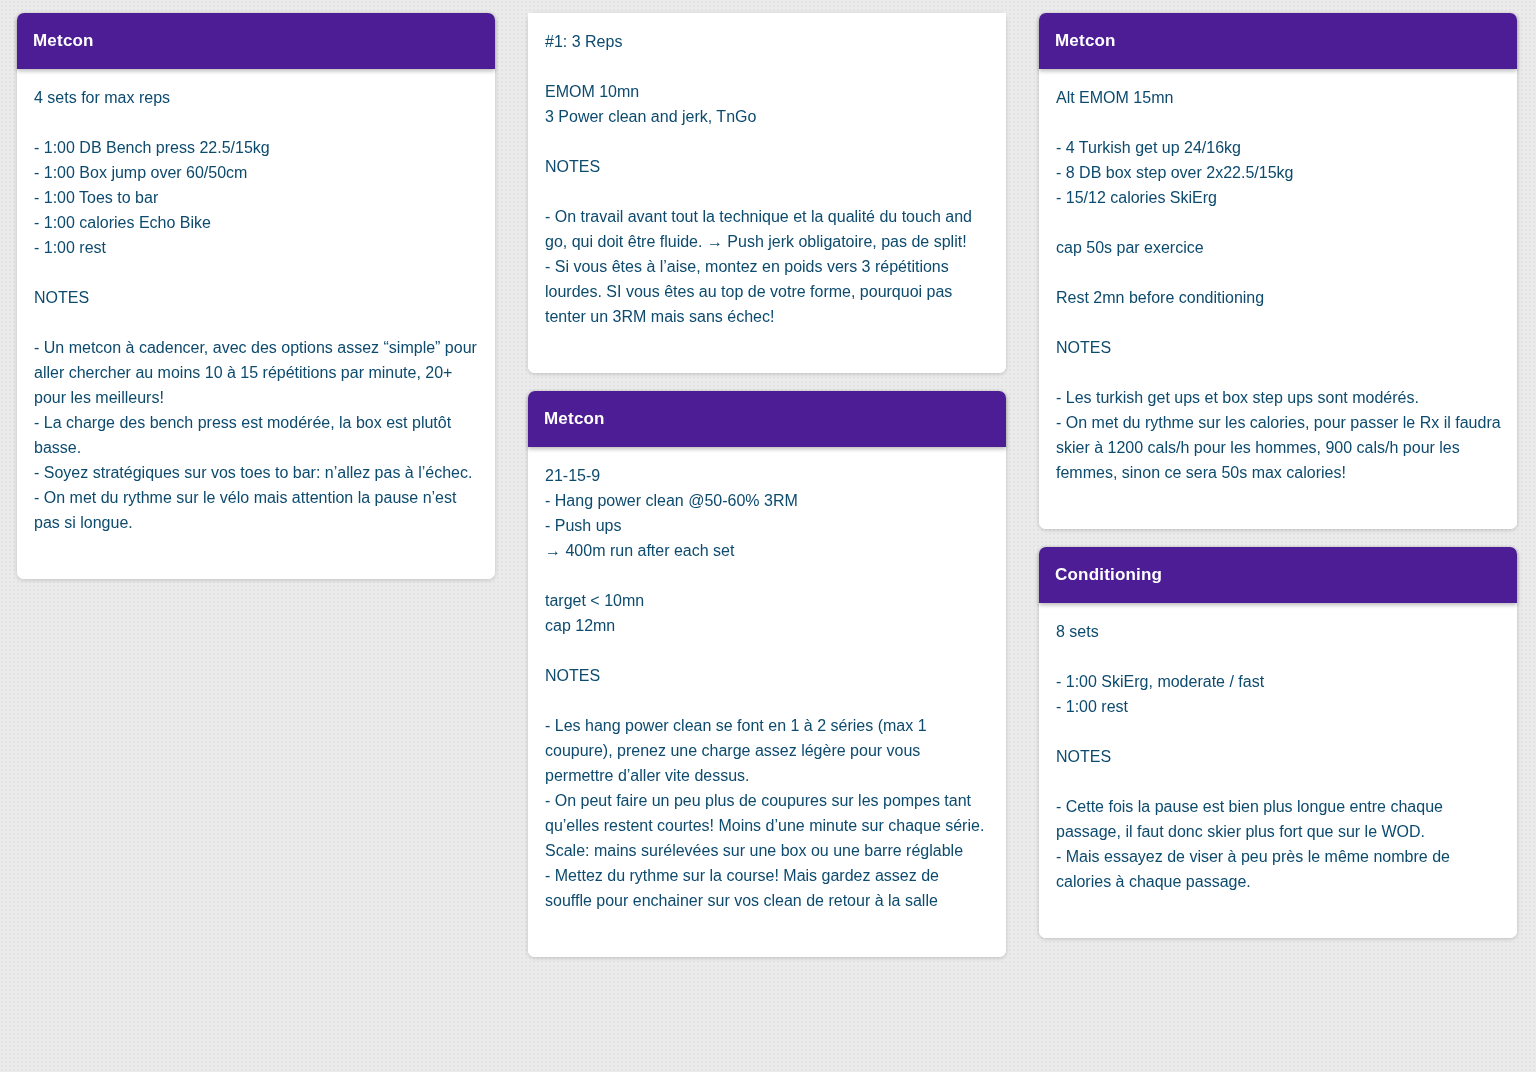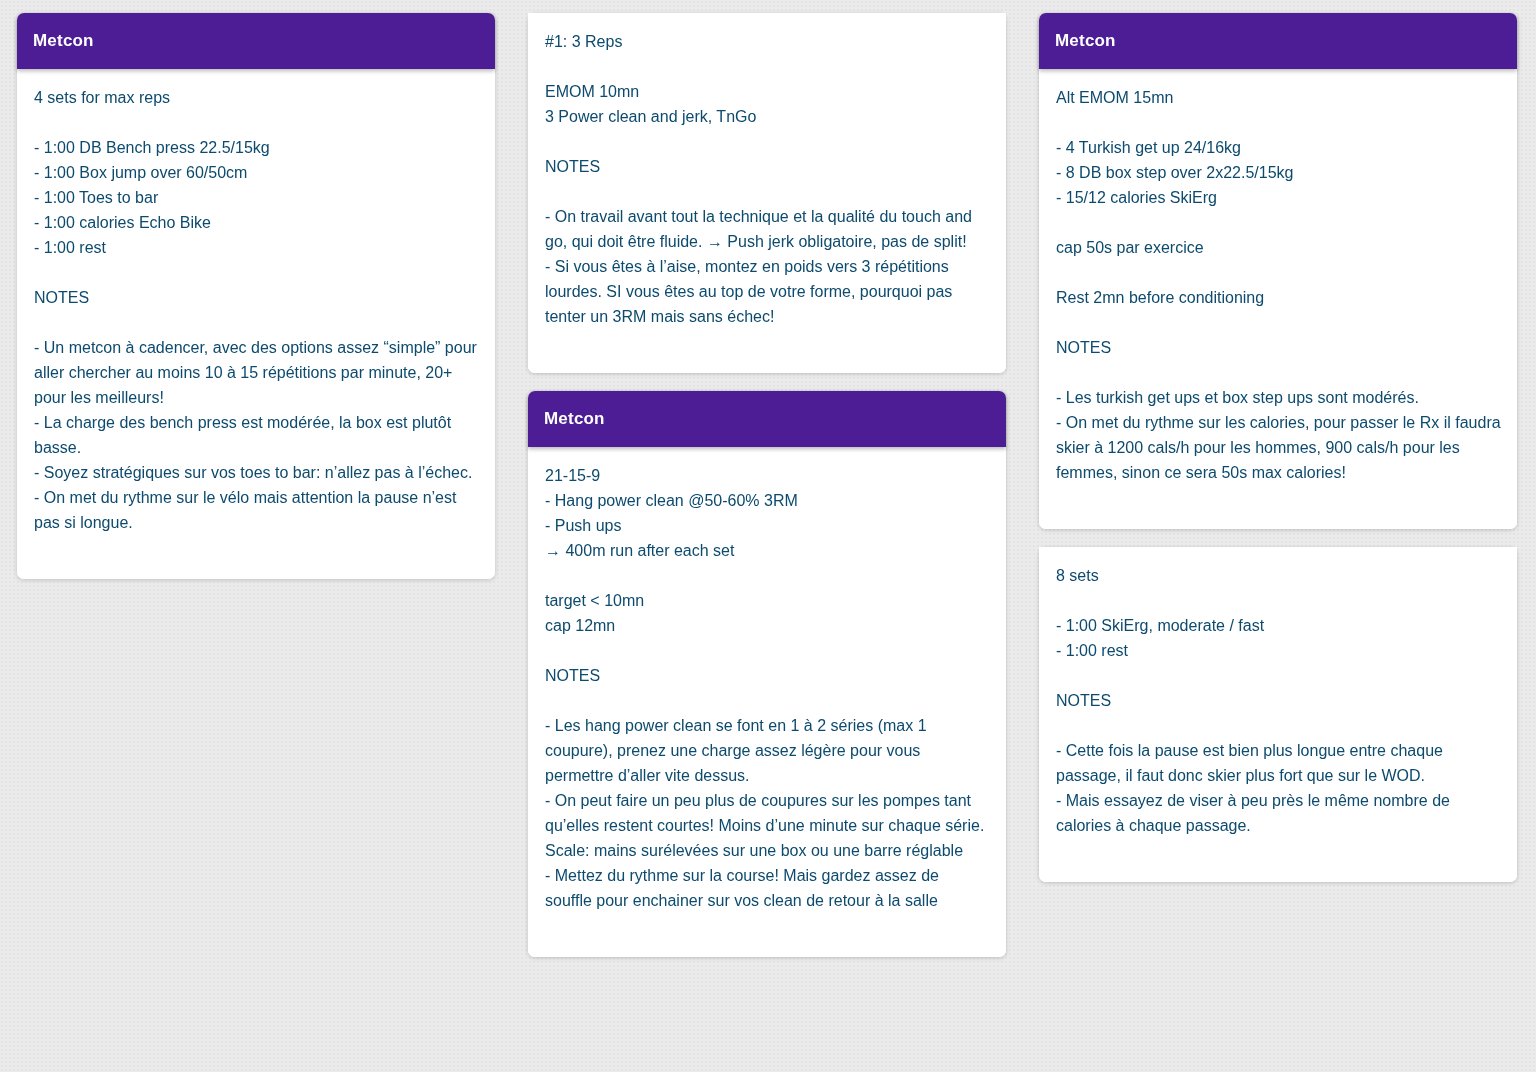--- a/index.html
+++ b/index.html
@@ -143,20 +143,23 @@
 
 Rest 2mn before conditioning
 
 NOTES
 
 - Les turkish get ups et box step ups sont modérés.
 - On met du rythme sur les calories, pour passer le Rx il faudra skier à 1200 cals/h pour les hommes, 900 cals/h pour les femmes, sinon ce sera 50s max calories!</div>
     </section>
 
     <section class="card">
+      <header class="card-header">
+        <span class="card-title">Conditioning</span>
+      </header>
       <div class="card-body">8 sets
 
 - 1:00 SkiErg, moderate / fast
 - 1:00 rest
 
 NOTES
 
 - Cette fois la pause est bien plus longue entre chaque passage, il faut donc skier plus fort que sur le WOD.
 - Mais essayez de viser à peu près le même nombre de calories à chaque passage.</div>
     </section>

